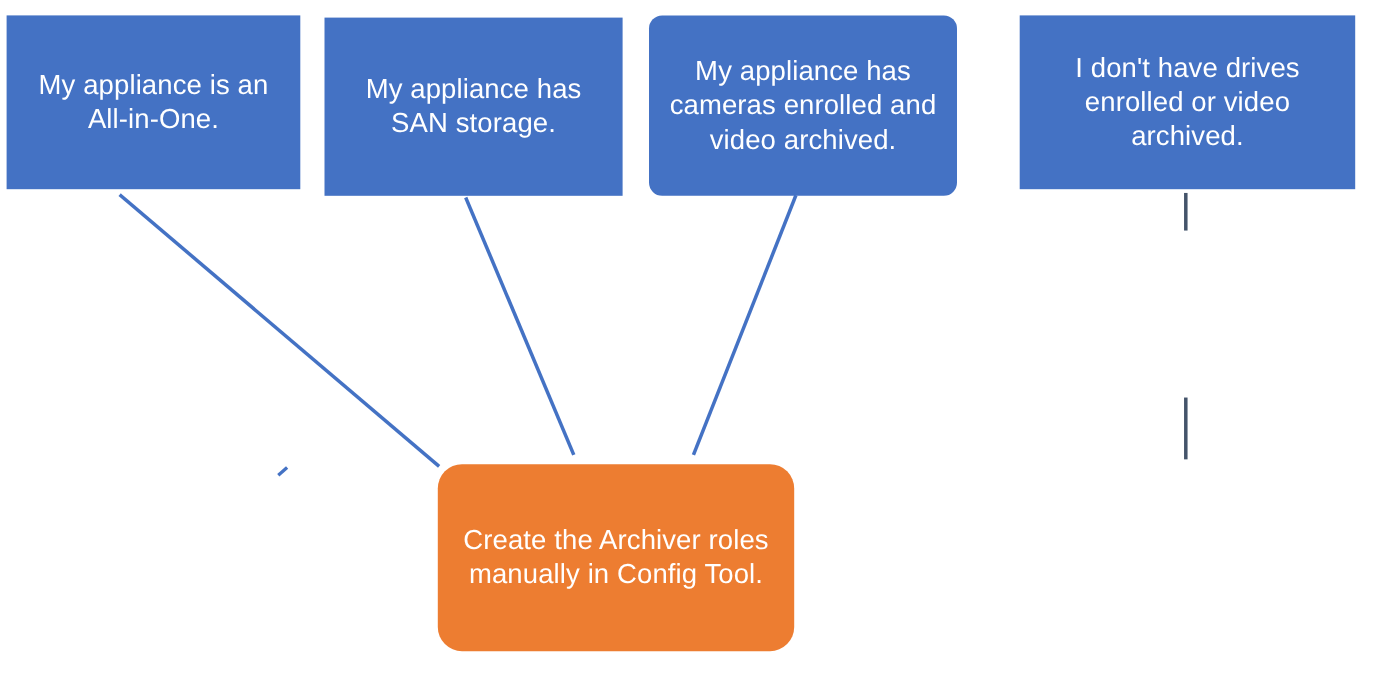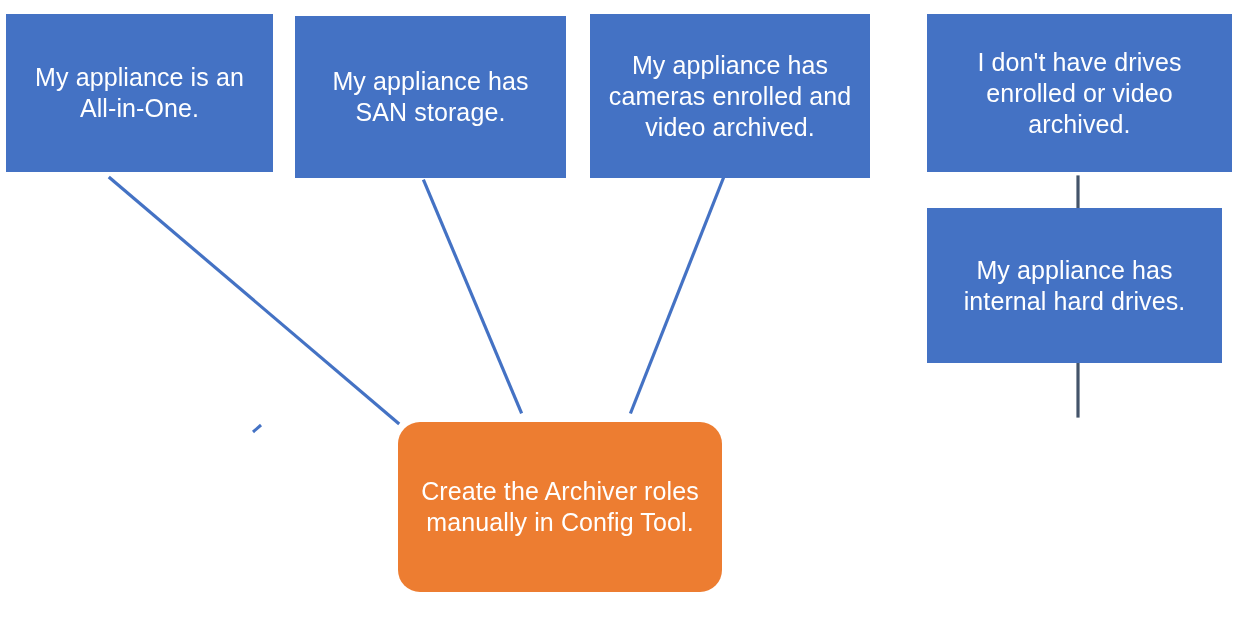--- a/index.html
+++ b/index.html
@@ -51,21 +51,21 @@
   .node-text {
     display: block;
     width: 100%;
   }
   .node-text em {
     font-style: italic;
   }
   
   #node-allinone      { left: 6px;   top: 14px;  width: 267px; height: 158px; }
   #node-san           { left: 295px; top: 16px;  width: 271px; height: 162px; justify-content: center; }
-  #node-cameras-yes   { left: 590px; top: 14px;  width: 280px; height: 164px; }
+  #node-cameras-yes   { left: 590px; top: 14px;  width: 280px; height: 164px; border-radius: 12px; }
   #node-cameras-no    { left: 927px; top: 14px;  width: 305px; height: 158px; }
   #node-internal-hdd  { left: 927px; top: 208px; width: 295px; height: 155px; }
   
   #node-manual-config { left: 398px; top: 422px; width: 324px; height: 170px; }
   #node-archiver-tool { left: 908px; top: 415px; width: 332px; height: 175px; }
 </style>
 </head>
 <body>
 
 <div id="canvas">
@@ -88,22 +88,19 @@
   </div>
 
   <div class="node node-condition" id="node-cameras-yes">
     <span class="node-text">My appliance has cameras enrolled and video archived.</span>
   </div>
 
   <div class="node node-condition" id="node-cameras-no">
     <span class="node-text">I don't have drives enrolled or video archived.</span>
   </div>
 
-  <div class="node node-condition" id="node-internal-hdd">
-    <span class="node-text">My appliance has internal hard drives.</span>
-  </div>
 
   <div class="node node-action" id="node-manual-config">
     <span class="node-text">Create the Archiver roles manually in Config Tool.</span>
   </div>
 
 
 </div>
 
 </body></html>

